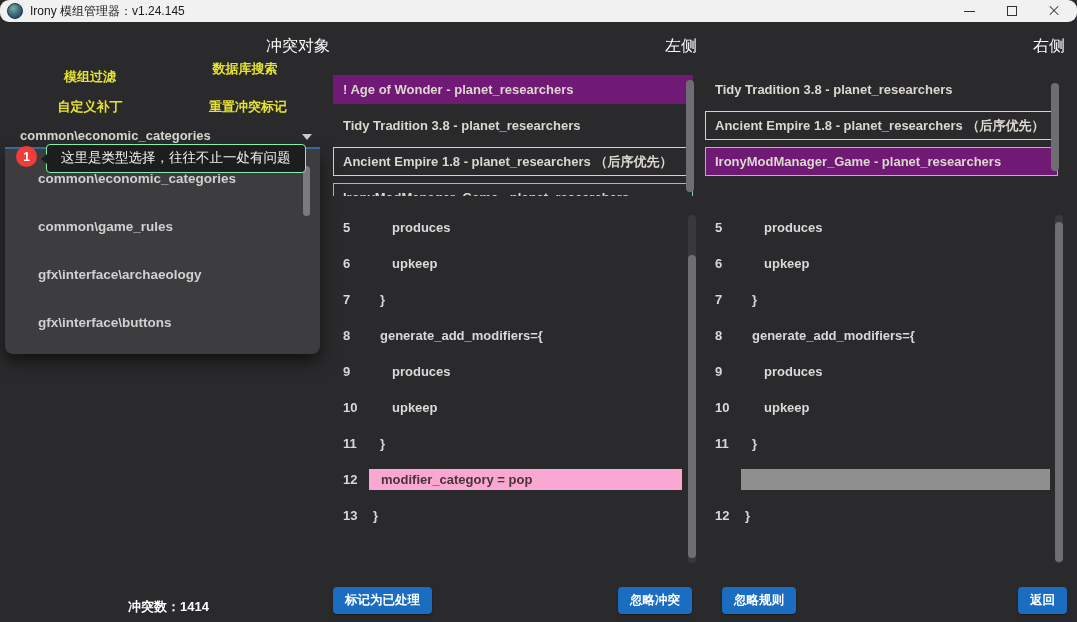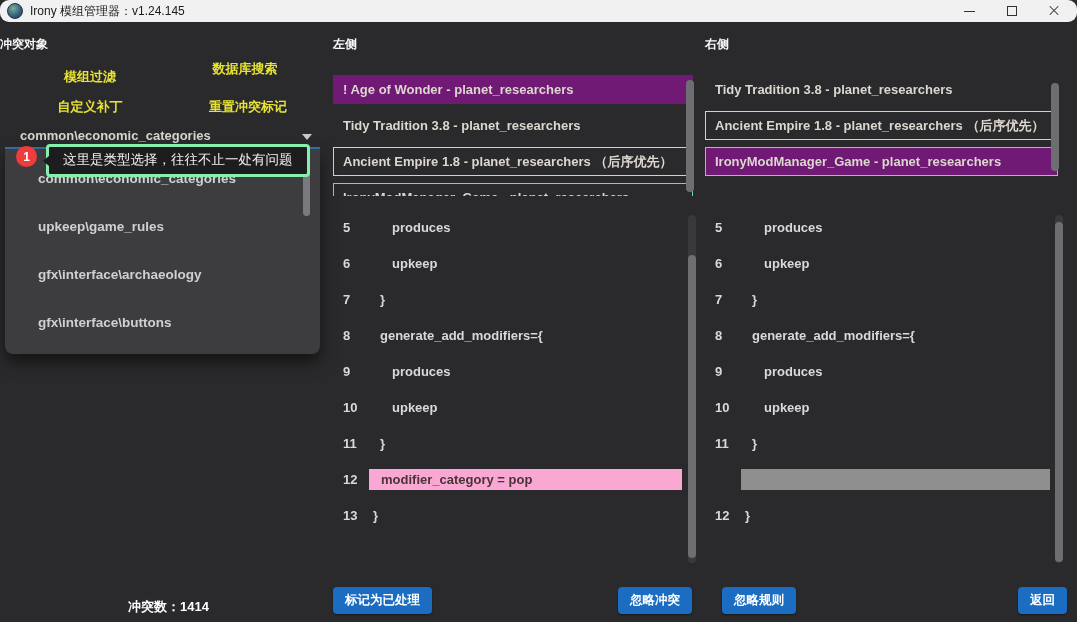--- a/index.html
+++ b/index.html
@@ -19,21 +19,21 @@
   .win-title{position:absolute;left:30px;top:0;height:22px;line-height:22px;font-size:12px;color:#1a1a1a;}
   .win-btn{position:absolute;top:0;width:28px;height:22px;display:flex;align-items:center;justify-content:center;}
   .glyph-min{width:11px;height:1px;background:#333;}
   .glyph-max{width:10px;height:10px;border:1px solid #333;box-sizing:border-box;}
   .glyph-close{position:relative;width:12px;height:12px;}
   .glyph-close:before,.glyph-close:after{content:"";position:absolute;left:0;top:5px;width:12px;height:1px;background:#333;}
   .glyph-close:before{transform:rotate(45deg);}
   .glyph-close:after{transform:rotate(-45deg);}
 
   
-  .col-head{top:36px;height:16px;text-align:left;font-size:12px;font-weight:bold;color:#fafafa;}
+  .col-head{top:36px;height:16px;text-align:right;font-size:16px;font-weight:normal;color:#fafafa;}
 
   
   .action-link{height:18px;text-align:center;font-size:13px;font-weight:bold;color:#e6e332;cursor:pointer;font-family:Liberation Mono, monospace;}
 
   
   .selector{left:5px;top:126px;width:315px;height:21px;}
   .selector-value{position:absolute;left:15px;top:2px;font-size:13px;font-weight:bold;color:#d8d4cd;}
   .chevron{position:absolute;right:8px;top:8px;width:0;height:0;
     border-left:5px solid transparent;border-right:5px solid transparent;border-top:6px solid #c9c9c9;}
   .focus-line{left:5px;top:147px;width:315px;height:2px;background:#3672ae;}
@@ -41,21 +41,21 @@
   
   .dropdown{left:5px;top:149px;width:315px;height:205px;background:#3d3d40;
     border-radius:0 0 8px 8px;box-shadow:0 8px 16px rgba(0,0,0,.55);padding-top:5px;box-sizing:border-box;z-index:5;}
   .dd-item{height:48px;display:flex;align-items:center;padding-left:33px;
     font-size:13.5px;font-weight:bold;color:#d0d0d0;cursor:pointer;}
   .dd-scroll{position:absolute;right:9px;top:17px;width:7px;height:50px;background:#7a7a7e;border-radius:4px;}
 
   
   .tip-badge{left:16px;top:146px;width:21px;height:21px;border-radius:50%;background:#ef3d3d;
     color:#fff;font-size:12px;font-weight:bold;display:flex;align-items:center;justify-content:center;z-index:8;}
-  .tooltip{left:46px;top:144px;height:27px;padding:0 14px;background:#1d1d1f;border:3px solid #86efac;
+  .tooltip{left:46px;top:144px;height:27px;padding:0 14px;background:#1d1d1f;border:1px solid #86efac;
     border-radius:4px;color:#f2f2f2;font-size:13.5px;line-height:26px;white-space:nowrap;z-index:7;}
   .tooltip:before{content:"";position:absolute;left:-6px;top:9px;width:0;height:0;
     border-top:5px solid transparent;border-bottom:5px solid transparent;border-right:6px solid #1d1d1f;}
 
   
   .mod-list{overflow:hidden;}
   .mod-row{height:29px;margin-bottom:7px;display:flex;align-items:center;padding:0 9px;
     border:1px solid transparent;box-sizing:border-box;font-size:13px;font-weight:bold;color:#dcd7cf;cursor:pointer;}
   .mod-row.selected{background:#701a75;}
   .mod-row.orange{border-color:#efcaa4;text-align:right;}
@@ -115,21 +115,21 @@
 </div>
 <div class="abs focus-line"></div>
 
 <div class="abs dropdown">
 
     <div class="dd-item">
       <span>common\economic_categories</span>
     </div>
 
     <div class="dd-item">
-      <span>upkeep\game_rules</span>
+      <span>common\game_rules</span>
     </div>
 
     <div class="dd-item">
       <span>gfx\interface\archaeology</span>
     </div>
 
     <div class="dd-item">
       <span>gfx\interface\buttons</span>
     </div>
   </div>

